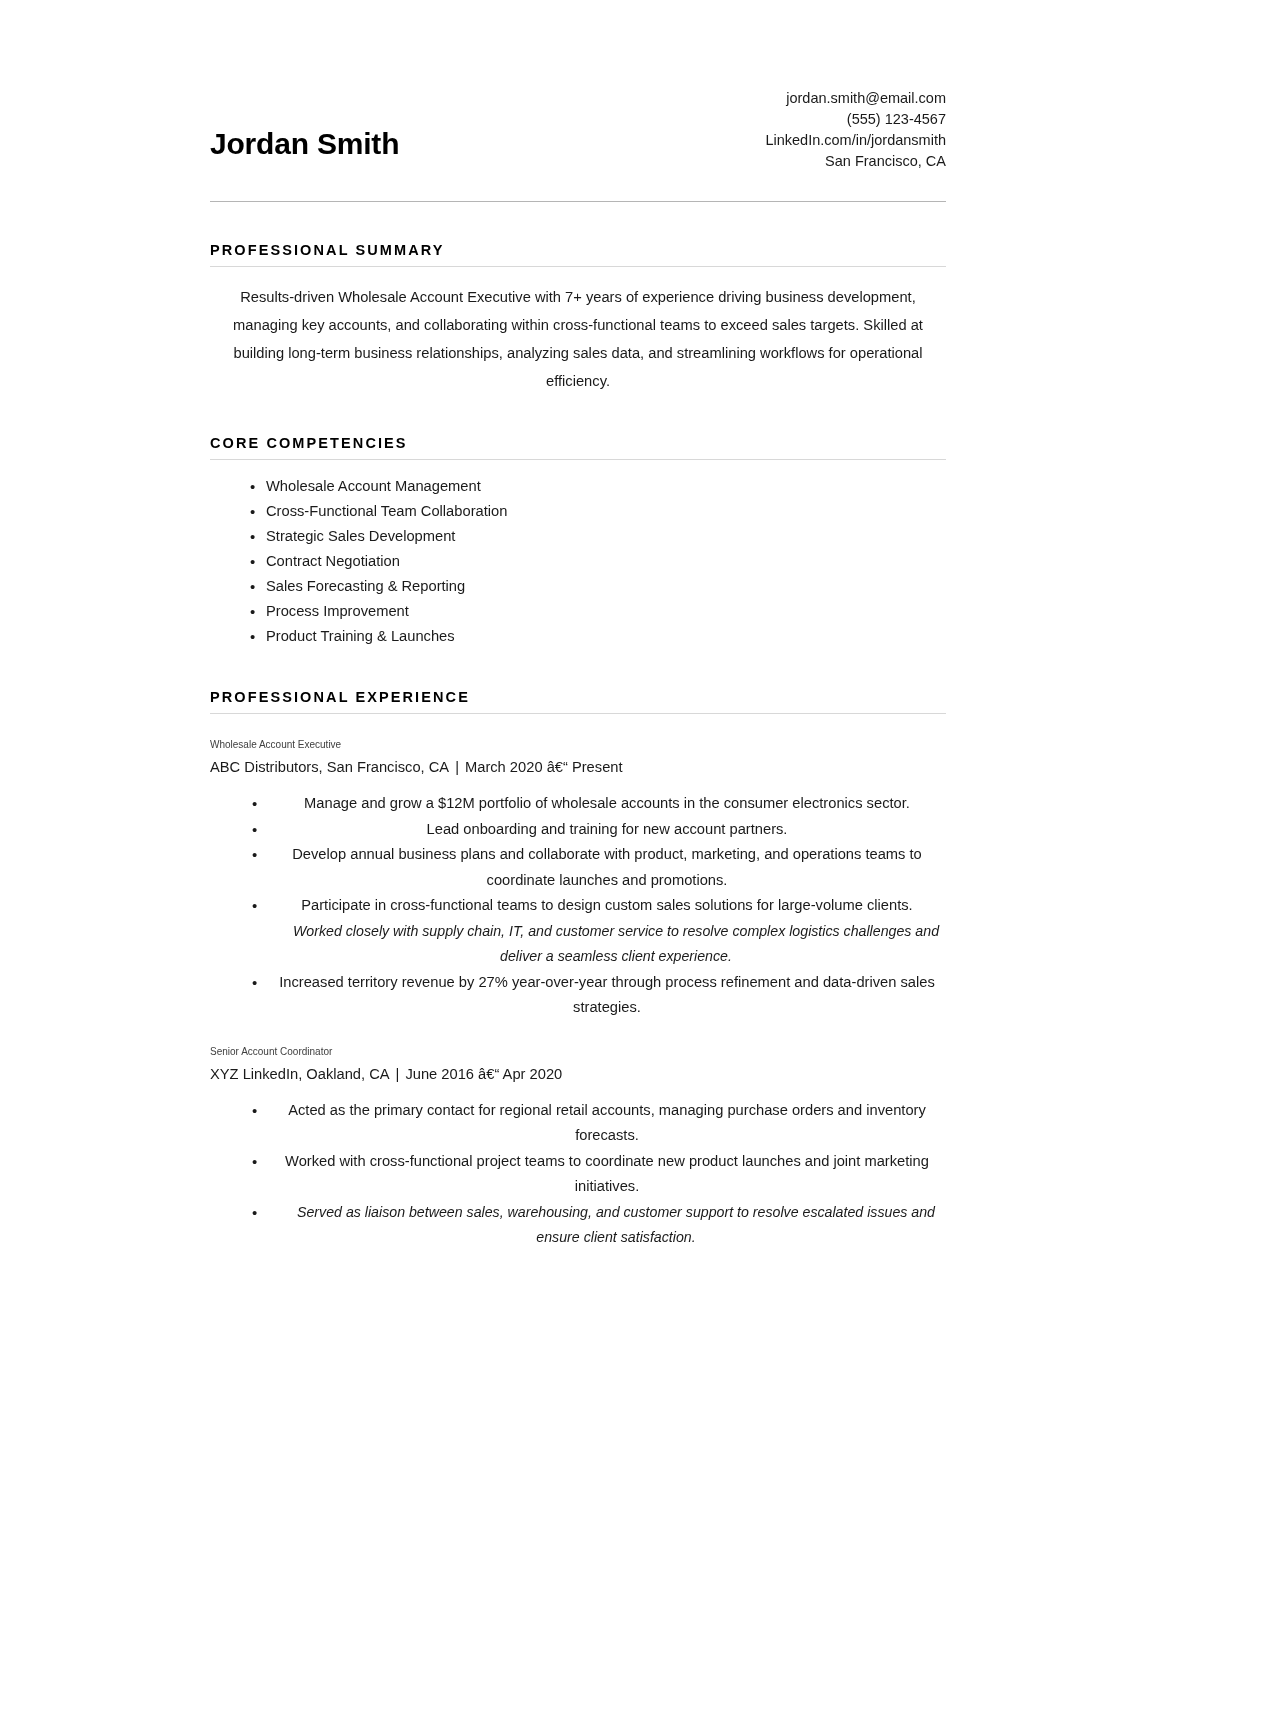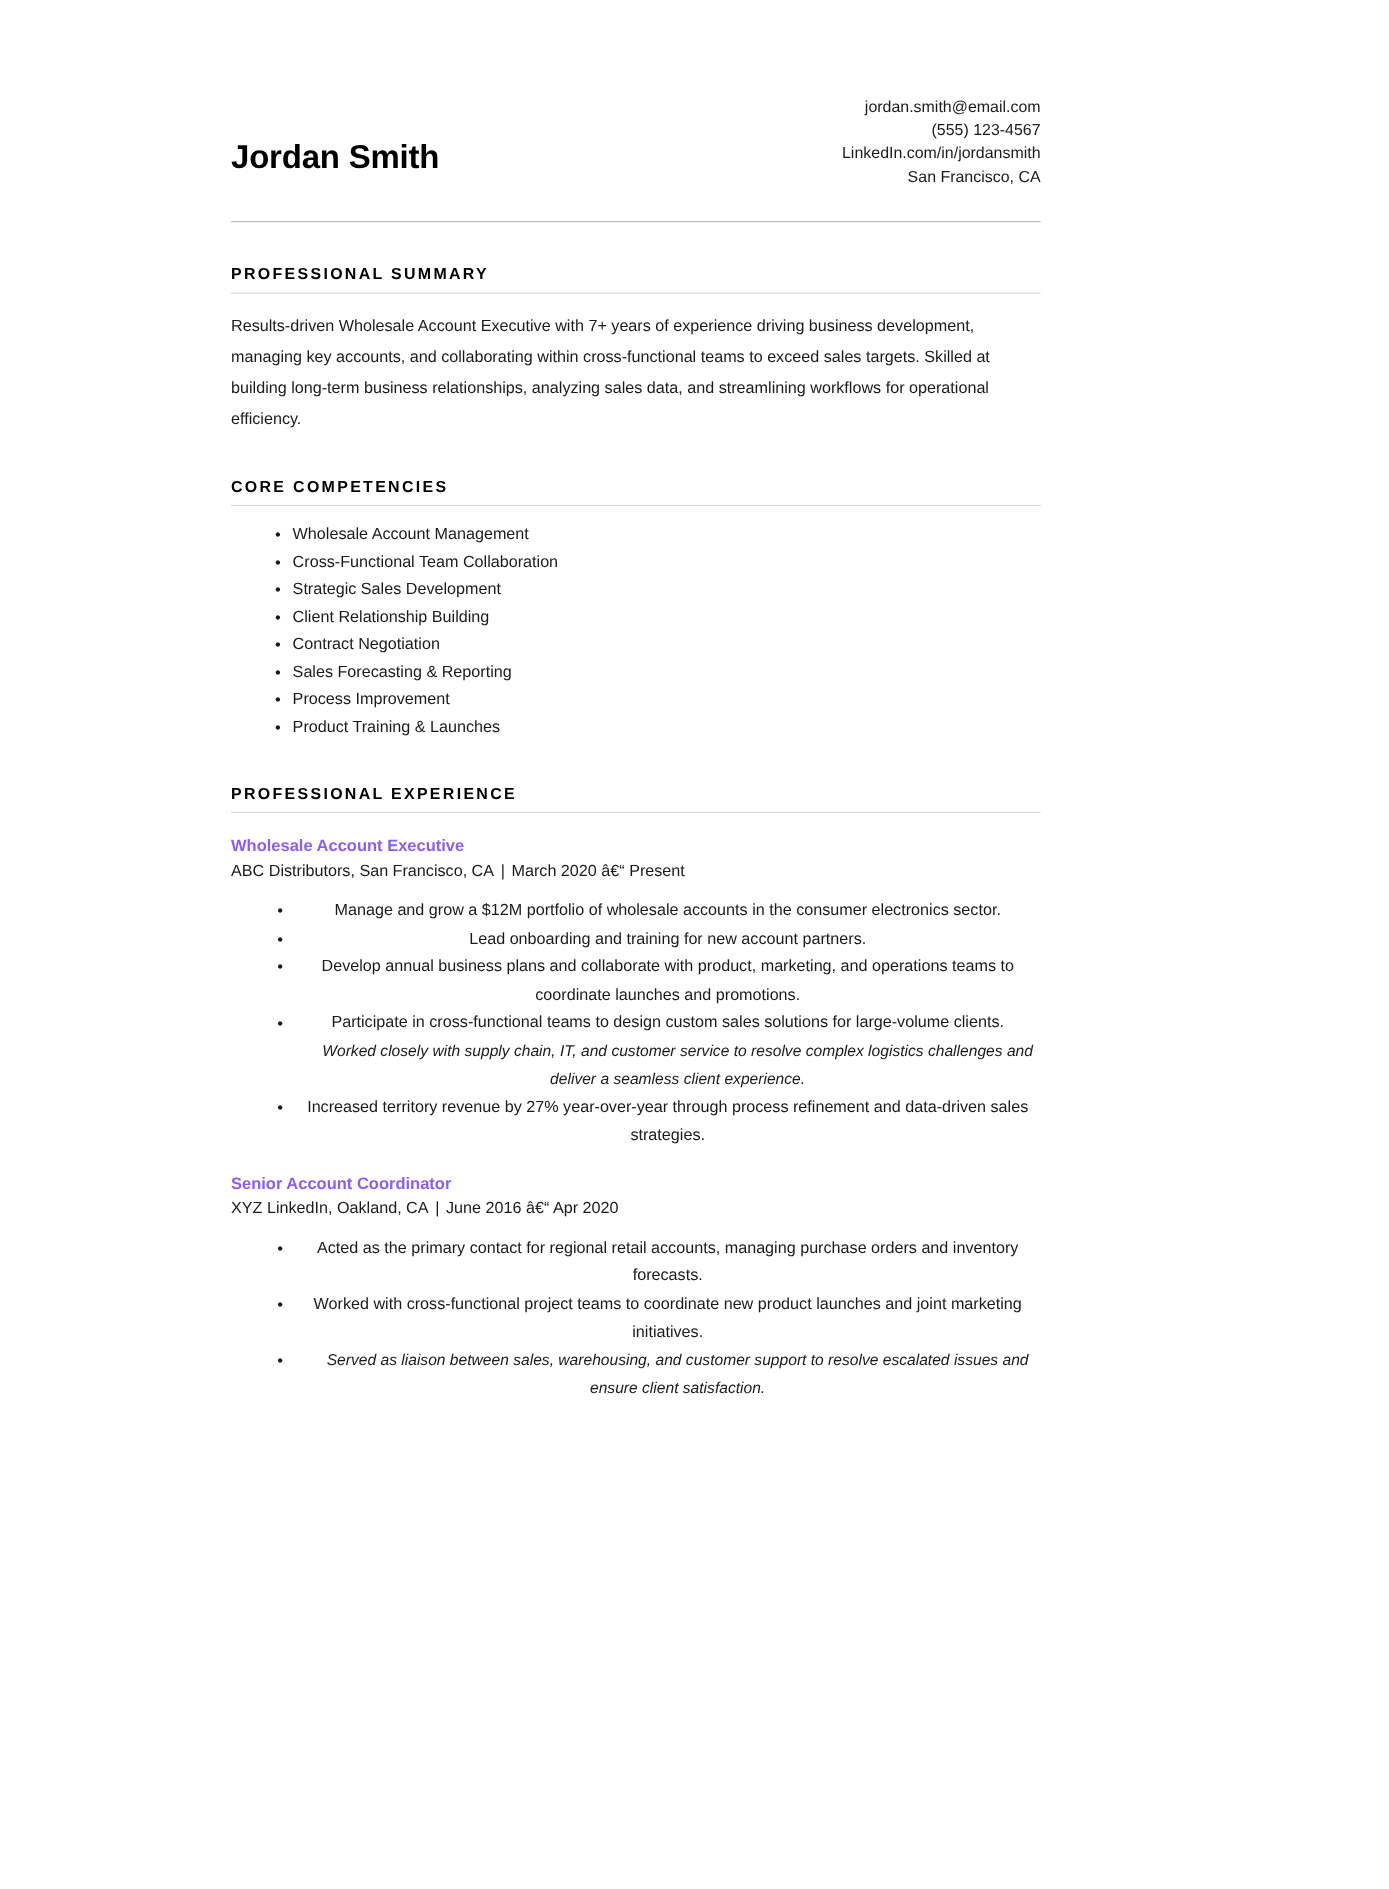--- a/index.html
+++ b/index.html
@@ -68,21 +68,21 @@
   .section-rule {
     margin-top: 8px;
     border-top: 1px solid #d8d8d8;
   }
 
   .summary-text {
     margin-top: 16px;
     font-size: 14.7px;
     line-height: 28px;
     color: #1a1a1a;
-    text-align: left;
+    text-align: center;
   }
 
   
   ul.bullets {
     margin: 14px 0 0 0;
     padding-left: 56px;
     list-style: none;
   }
   ul.bullets > li {
     position: relative;
@@ -129,23 +129,23 @@
     font-size: 14.2px;
     line-height: 25.5px;
     color: #1a1a1a;
     padding-left: 18px;
   }
 
   
   .job { margin-top: 20px; }
   .job:first-of-type { margin-top: 18px; }
   .job-title {
-    font-size: 15px;
-    font-weight: bold;
-    color: #8b5cf6;
+    font-size: 10px;
+    font-weight: normal;
+    color: #404040;
     line-height: 21px;
   }
   .job-meta {
     font-size: 14.7px;
     color: #1a1a1a;
     line-height: 23px;
     margin-top: 1px;
   }
   .job-sep { padding: 0 6px; }
 </style>
@@ -172,21 +172,20 @@
       <div class="summary-text">Results-driven Wholesale Account Executive with 7+ years of experience driving business development, managing key accounts, and collaborating within cross-functional teams to exceed sales targets. Skilled at building long-term business relationships, analyzing sales data, and streamlining workflows for operational efficiency.</div>
     </div>
 
     <div class="section">
       <div class="section-title">CORE COMPETENCIES</div>
       <div class="section-rule"></div>
       <ul class="bullets competency-list">
         <li>Wholesale Account Management</li>
         <li>Cross-Functional Team Collaboration</li>
         <li>Strategic Sales Development</li>
-        <li>Client Relationship Building</li>
         <li>Contract Negotiation</li>
         <li>Sales Forecasting &amp; Reporting</li>
         <li>Process Improvement</li>
         <li>Product Training &amp; Launches</li>
       </ul>
     </div>
 
     <div class="section">
       <div class="section-title">PROFESSIONAL EXPERIENCE</div>
       <div class="section-rule"></div>

